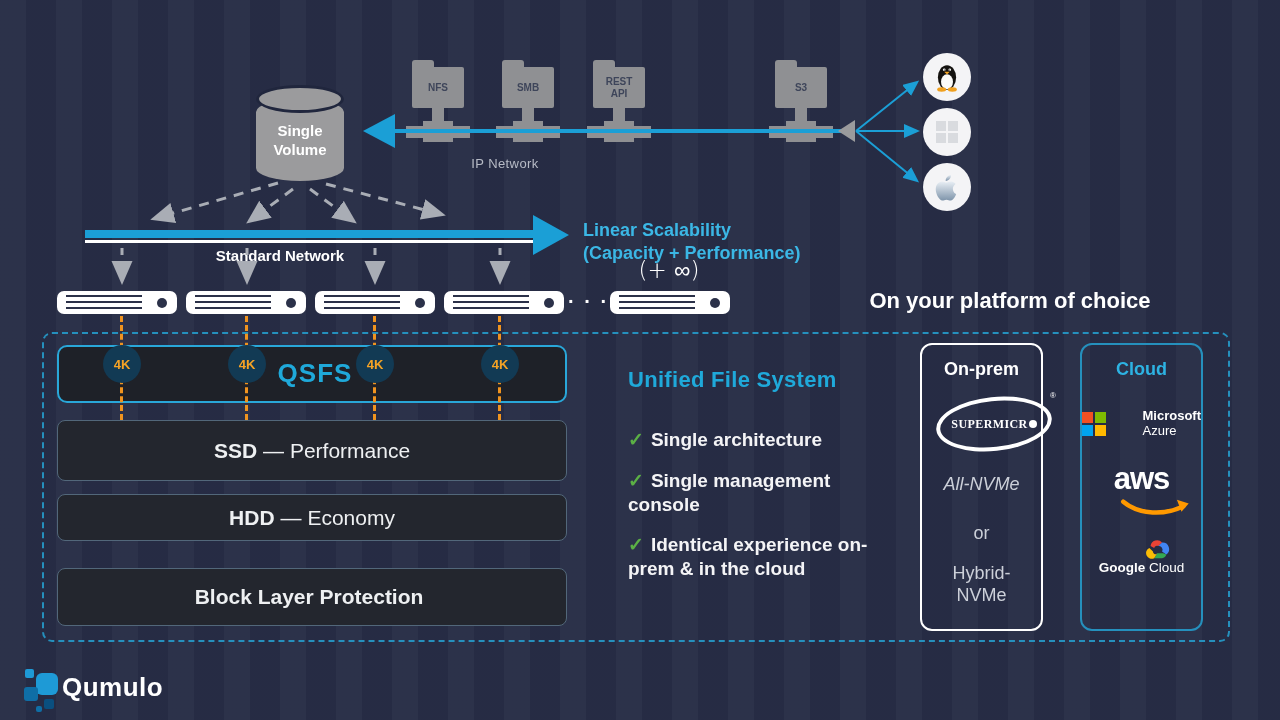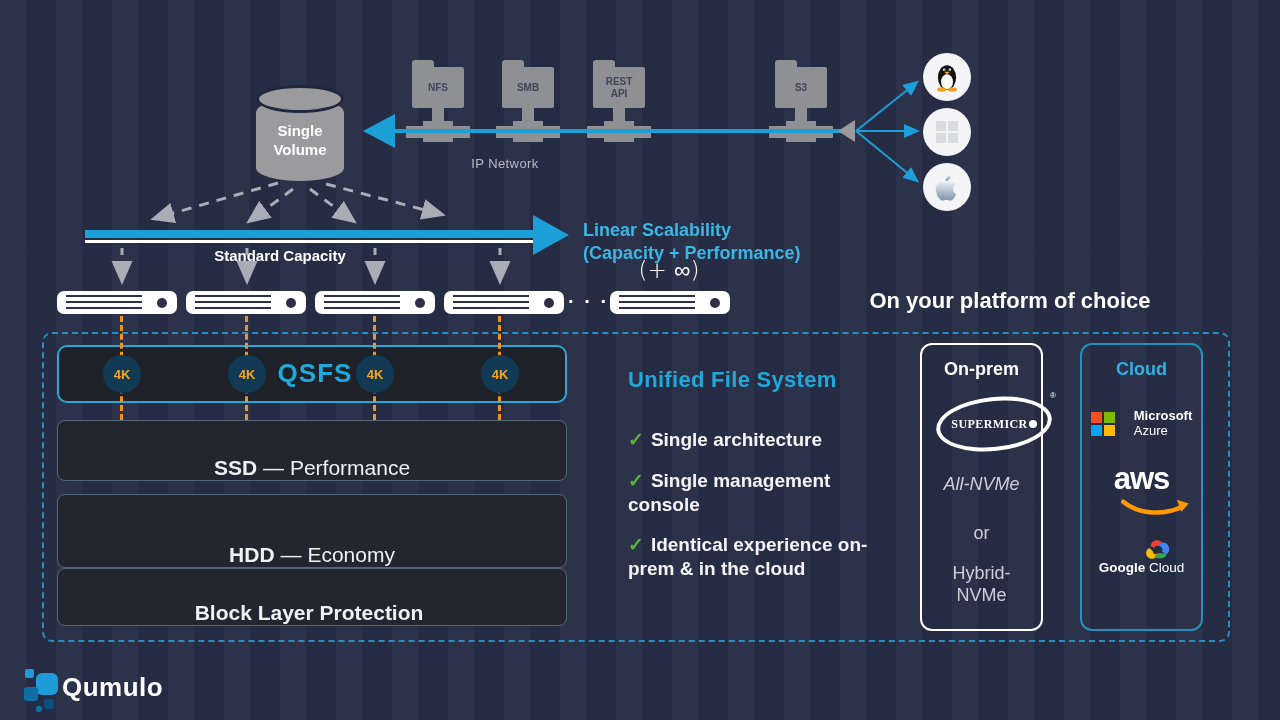--- a/index.html
+++ b/index.html
@@ -54,46 +54,46 @@
   .node{top:291px;width:120px;height:23px;background:#fff;border-radius:7px;}
   .n-lines{position:absolute;left:9px;top:4px;width:76px;height:15px;
     background:repeating-linear-gradient(to bottom,#2b3149 0 2px,transparent 2px 6px);}
   .n-dot{position:absolute;right:10px;top:7px;width:10px;height:10px;border-radius:50%;background:#2b3149;}
   .node-dots{left:568px;top:290px;font-size:20px;font-weight:bold;color:#fff;letter-spacing:2px;}
   
   .outer-dash{left:42px;top:332px;width:1188px;height:310px;border:2px dashed #2590bd;border-radius:10px;box-sizing:border-box;}
   .vline{top:316px;width:0;height:104px;border-left:3px dashed #f0941f;z-index:3;}
   .qsfs-bar{left:57px;top:345px;width:510px;height:58px;background:#1e2128;
     border:2px solid #29a7d9;border-radius:10px;box-sizing:border-box;z-index:2;}
-  .badge{top:355px;width:38px;height:38px;border-radius:50%;background:#123a54;z-index:4;
+  .badge{top:345px;width:38px;height:38px;border-radius:50%;background:#123a54;z-index:4;
     display:flex;align-items:center;justify-content:center;font-size:13px;font-weight:bold;color:#f5a325;text-align:right;}
   .qsfs-label{left:270px;top:358px;width:90px;text-align:center;font-size:26px;font-weight:bold;color:#1fa9da;z-index:4;letter-spacing:1px;}
   .layer{left:57px;width:510px;background:#23262e;border:1px solid #52677a;border-radius:8px;box-sizing:border-box;
-    display:flex;align-items:flex-end;justify-content:center;font-size:21px;color:#eef0f2;z-index:2;}
+    display:flex;align-items:center;justify-content:center;font-size:21px;color:#eef0f2;z-index:2;}
   .layer b{font-weight:bold;margin-right:6px;}
   
   .uf-title{left:628px;top:367px;font-size:22px;font-weight:bold;color:#1fa9da;letter-spacing:.3px;}
   .uf-list{left:628px;top:428px;width:245px;}
   .uf-item{font-size:19px;font-weight:bold;color:#f4f4f6;line-height:1.25;margin-bottom:17px;}
   .uf-check{color:#5bb045;margin-right:7px;}
   
   .plat-title{left:850px;top:288px;width:320px;text-align:center;font-size:22px;font-weight:bold;color:#fff;}
   .pbox{top:343px;width:123px;height:288px;border-radius:12px;box-sizing:border-box;}
   .pbox-onprem{left:920px;border:2px solid #fff;}
   .pbox-cloud{left:1080px;border:2px solid #2590bd;}
   .pbox-title{position:absolute;left:0;top:14px;width:100%;text-align:center;font-size:18px;font-weight:bold;}
   .sm-wrap{position:absolute;left:14px;top:52px;width:116px;height:56px;}
   .sm-ellipse{position:absolute;left:0;top:0;width:116px;height:54px;border:4px solid #fff;
     border-radius:50%;box-sizing:border-box;transform:rotate(-6deg);}
   .sm-text{position:absolute;left:0;top:20px;width:100%;text-align:center;color:#fff;
     font-family:"Liberation Serif", serif;font-weight:bold;font-size:12px;letter-spacing:.4px;}
   .sm-dot{display:inline-block;width:8px;height:8px;border-radius:50%;background:#fff;margin-left:1px;}
   .sm-reg{position:absolute;right:-4px;top:-6px;color:#fff;font-size:8px;font-family:"Liberation Sans",sans-serif;}
   .onprem-line{position:absolute;left:0;width:100%;text-align:center;color:#ccd0d9;font-size:18px;line-height:1.2;}
-  .azure-row{position:absolute;left:0;top:64px;width:100%;display:flex;justify-content:center;align-items:center;gap:19px;}
+  .azure-row{position:absolute;left:0;top:64px;width:100%;display:flex;justify-content:space-between;align-items:center;gap:19px;}
   .ms-grid{display:grid;grid-template-columns:11px 11px;grid-template-rows:11px 11px;gap:2px;}
   .azure-text{font-size:13px;color:#fff;line-height:1.15;font-weight:600;}
   .azure-text .thin{font-weight:400;}
   .aws-word{position:absolute;left:0;top:116px;width:100%;text-align:center;color:#fff;
     font-size:31px;font-weight:bold;letter-spacing:-1px;}
   .aws-smile{position:absolute;left:37px;top:153px;}
   .gc-icon{position:absolute;left:59px;top:192px;}
   .gc-text{position:absolute;left:0;top:215px;width:100%;text-align:center;color:#fff;font-size:13.5px;}
   .gc-text b{font-weight:600;}
   
@@ -210,21 +210,21 @@
       </linearGradient>
         </defs>
       <path d="M17.5 15.6c0-3 2.5-4.4 2.6-4.5-1.4-2-3.6-2.3-4.3-2.3-1.9-.2-3.6 1.1-4.5 1.1-.9 0-2.4-1.1-3.9-1-2 0-3.9 1.2-4.9 3-2.1 3.6-.5 9 1.5 11.9 1 1.4 2.2 3 3.7 2.9 1.5-.1 2-.9 3.8-.9s2.3.9 3.9.9c1.6 0 2.6-1.5 3.6-2.9.7-1 1.2-2.1 1.6-3.2-3.1-1.2-3.1-5-3.1-5z" fill="url(#ap)"></path>
       <path d="M14.4 6.6c.8-1 1.4-2.4 1.2-3.8-1.2.1-2.7.8-3.5 1.8-.8.9-1.5 2.3-1.3 3.7 1.4.1 2.8-.7 3.6-1.7z" fill="url(#ap)"></path>
     </svg>
   </div>
 
   <div class="abs std-bar"></div>
   <div class="abs std-white"></div>
   <div class="abs std-head"></div>
-  <div class="abs std-label">Standard Capacity</div>
+  <div class="abs std-label">Standard Network</div>
   <div class="abs linear-label">
     <div>Linear Scalability</div>
     <div>(Capacity + Performance)</div>
   </div>
   <div class="abs infinity">(+ ∞)</div>
 
   <div class="abs node" style="left:57px;">
       <div class="n-lines"></div>
       <div class="n-dot"></div>
     </div>
@@ -257,21 +257,21 @@
   <div class="abs badge" style="left:103px;">4K</div>
   <div class="abs badge" style="left:228px;">4K</div>
   <div class="abs badge" style="left:356px;">4K</div>
   <div class="abs badge" style="left:481px;">4K</div>
   <div class="abs qsfs-label">QSFS</div>
 
   <div class="abs layer" style="top:420px;height:61px;">
     <b>SSD</b>
     <span>— Performance</span>
   </div>
-  <div class="abs layer" style="top:494px;height:74px;">
+  <div class="abs layer" style="top:494px;height:47px;">
     <b>HDD</b>
     <span>— Economy</span>
   </div>
   <div class="abs layer" style="top:568px;height:58px;">
     <b>Block Layer Protection</b>
     <span></span>
   </div>
 
   <div class="abs uf-title">Unified File System</div>
   <div class="abs uf-list">

